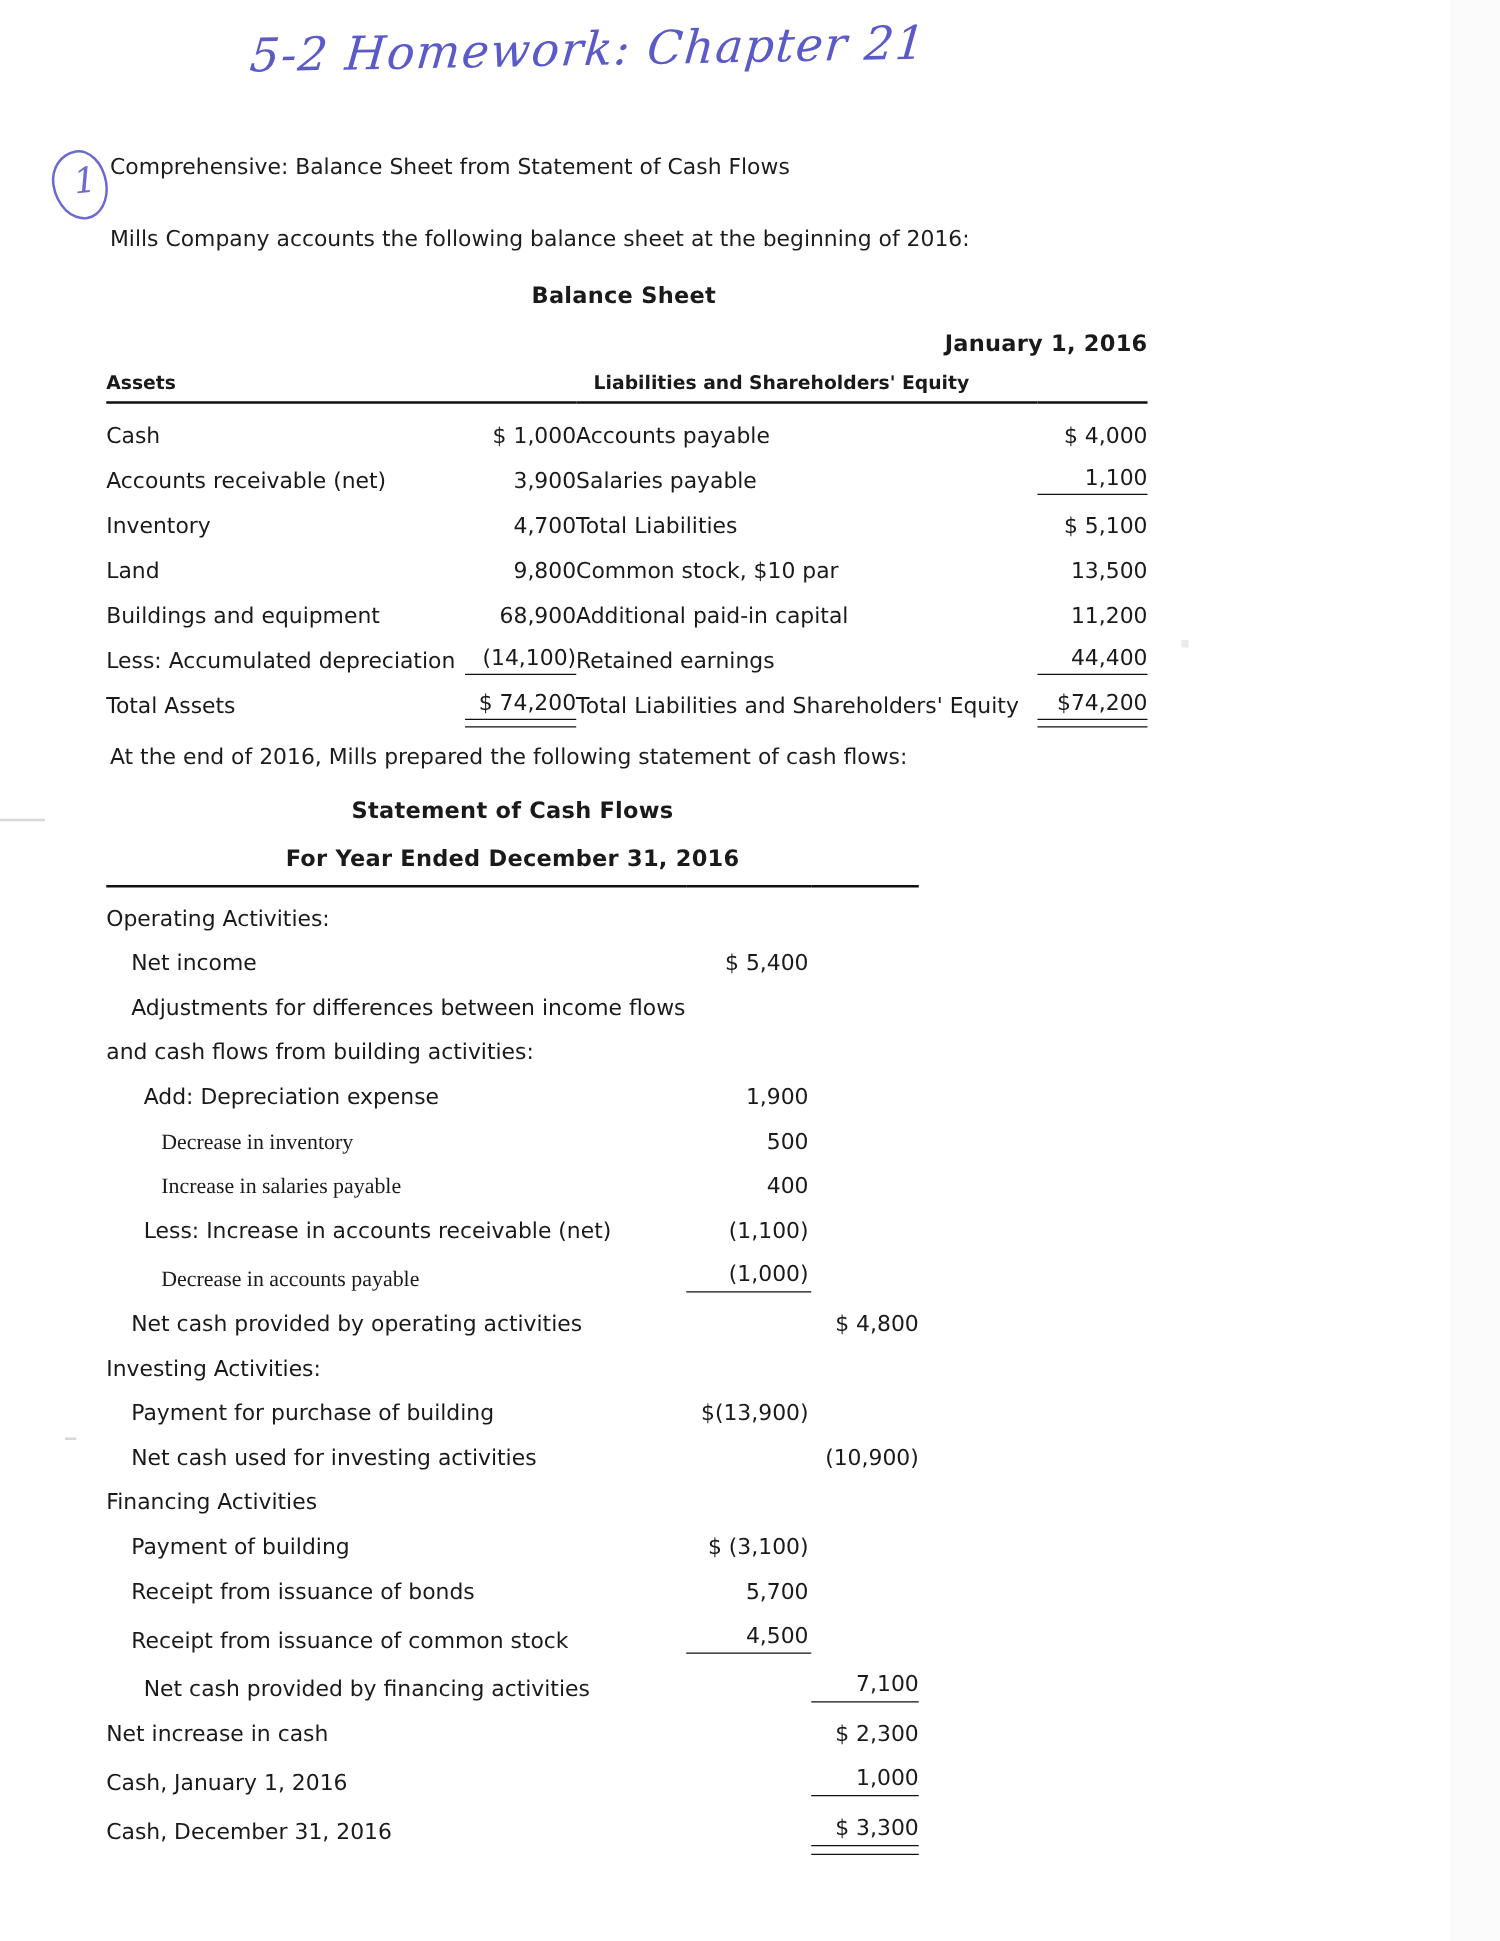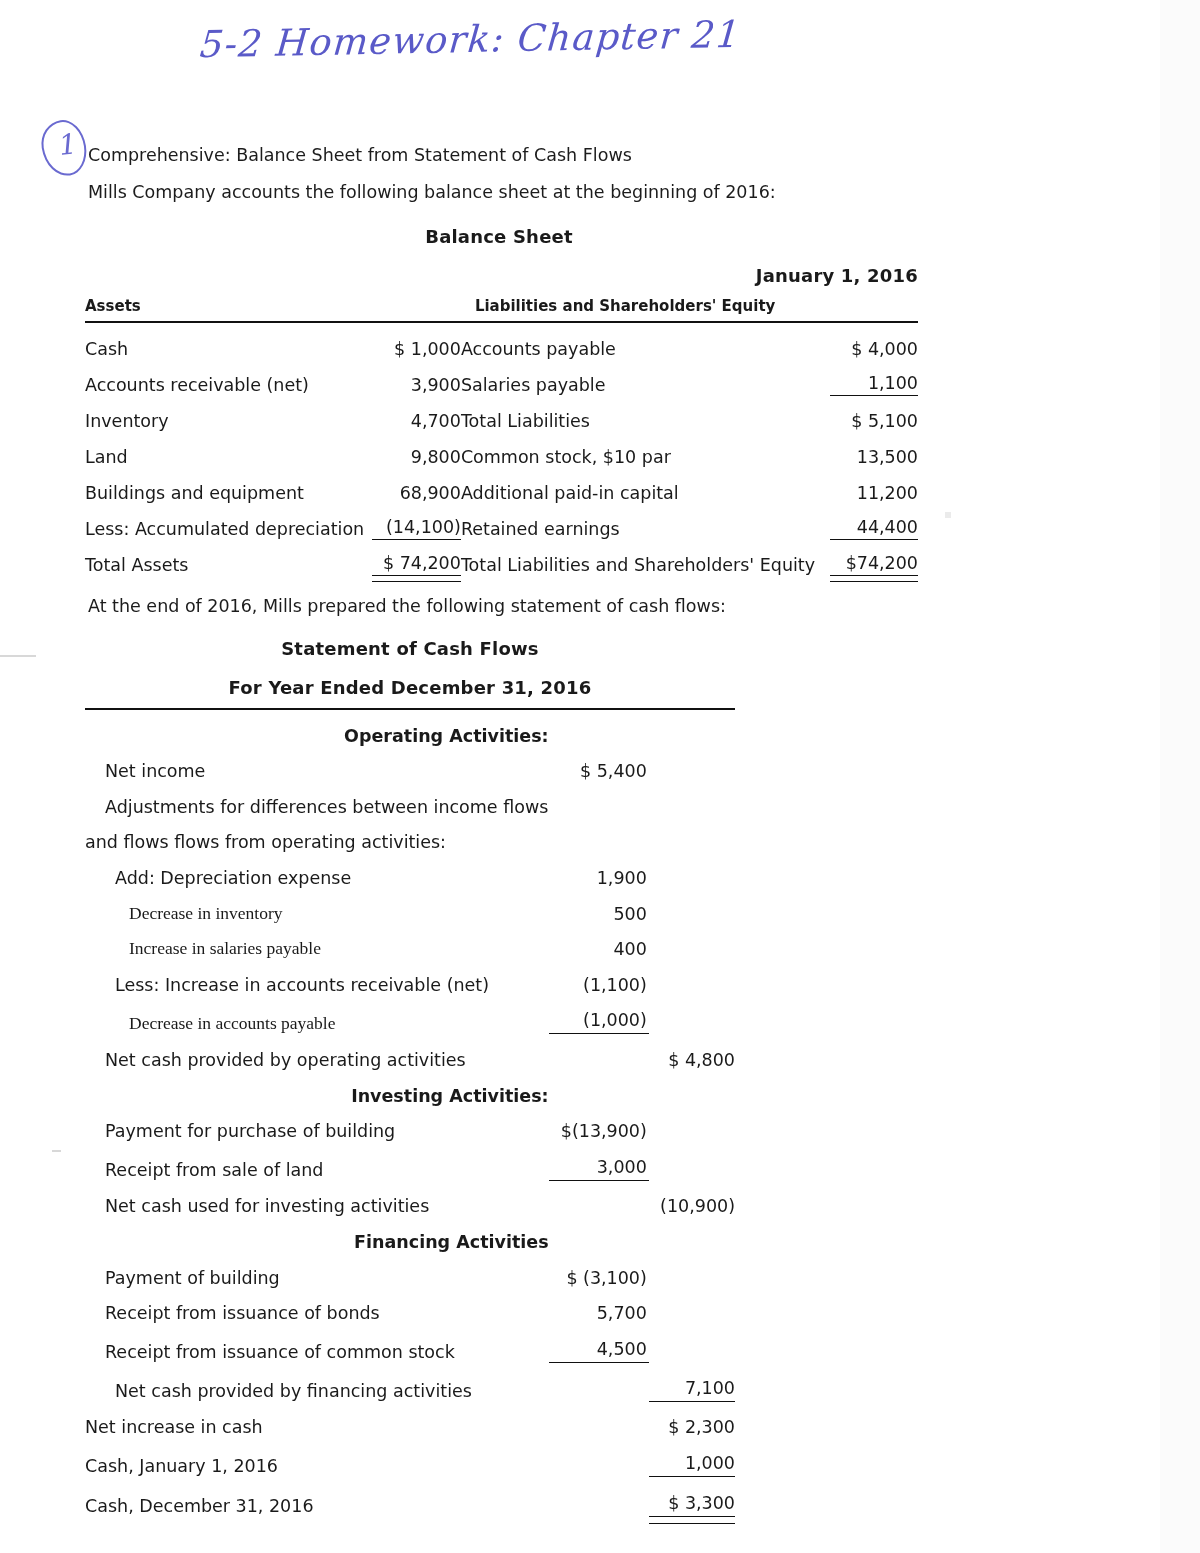--- a/index.html
+++ b/index.html
@@ -54,21 +54,21 @@
     transform: rotate(-6deg);
   }
 
   
   .para {
     position: absolute;
     font-size: 17.5px;
     color: #1c1c1c;
     white-space: nowrap;
   }
-  .intro-1 { left: 88px; top: 145px; }
+  .intro-1 { left: 88px; top: 124px; }
   .intro-2 { left: 88px; top: 182px; }
   .intro-3 { left: 88px; top: 596px; }
 
   
   .bs {
     position: absolute;
     left: 85px;
     top: 226px;
     width: 833px;
   }
@@ -139,21 +139,21 @@
   }
   table.scf-grid td {
     padding: 0;
     vertical-align: bottom;
     white-space: nowrap;
     height: 35.6px;
   }
   .scf-label { width: 420px; }
   .scf-in    { width: 122px; text-align: right; padding-right: 2px !important; }
   .scf-out   { width: 108px; text-align: right; }
-  .sec-head  { font-weight: bold; text-align: right; }
+  .sec-head  { font-weight: normal; }
   .ind1 { padding-left: 20px !important; }
   .ind2 { padding-left: 44px !important; font-family: Liberation Serif, serif; }
   .ind3 { padding-left: 30px !important; }
   .scf-rule-top td {
     border-top: 2.2px solid #111;
     height: 0 !important;
     font-size: 0;
     line-height: 0;
   }
   .ul { border-bottom: 1.8px solid #111; padding-bottom: 3px !important; }
@@ -266,21 +266,21 @@
       <td class="scf-label ind1">Net income</td>
       <td class="scf-in">$ 5,400</td>
       <td class="scf-out"></td>
     </tr>
     <tr>
       <td class="scf-label ind1">Adjustments for differences between income flows</td>
       <td class="scf-in"></td>
       <td class="scf-out"></td>
     </tr>
     <tr>
-      <td class="scf-label">and flows flows from operating activities:</td>
+      <td class="scf-label">and cash flows from building activities:</td>
       <td class="scf-in"></td>
       <td class="scf-out"></td>
     </tr>
     <tr>
       <td class="scf-label ind3">Add: Depreciation expense</td>
       <td class="scf-in">1,900</td>
       <td class="scf-out"></td>
     </tr>
     <tr>
       <td class="scf-label ind2">Decrease in inventory</td>
@@ -309,25 +309,20 @@
     </tr>
 
     <tr>
       <td class="scf-label sec-head">Investing Activities:</td>
       <td class="scf-in"></td>
       <td class="scf-out"></td>
     </tr>
     <tr>
       <td class="scf-label ind1">Payment for purchase of building</td>
       <td class="scf-in">$(13,900)</td>
-      <td class="scf-out"></td>
-    </tr>
-    <tr>
-      <td class="scf-label ind1">Receipt from sale of land</td>
-      <td class="scf-in ul">3,000</td>
       <td class="scf-out"></td>
     </tr>
     <tr>
       <td class="scf-label ind1">Net cash used for investing activities</td>
       <td class="scf-in"></td>
       <td class="scf-out">(10,900)</td>
     </tr>
 
     <tr>
       <td class="scf-label sec-head">Financing Activities</td>

